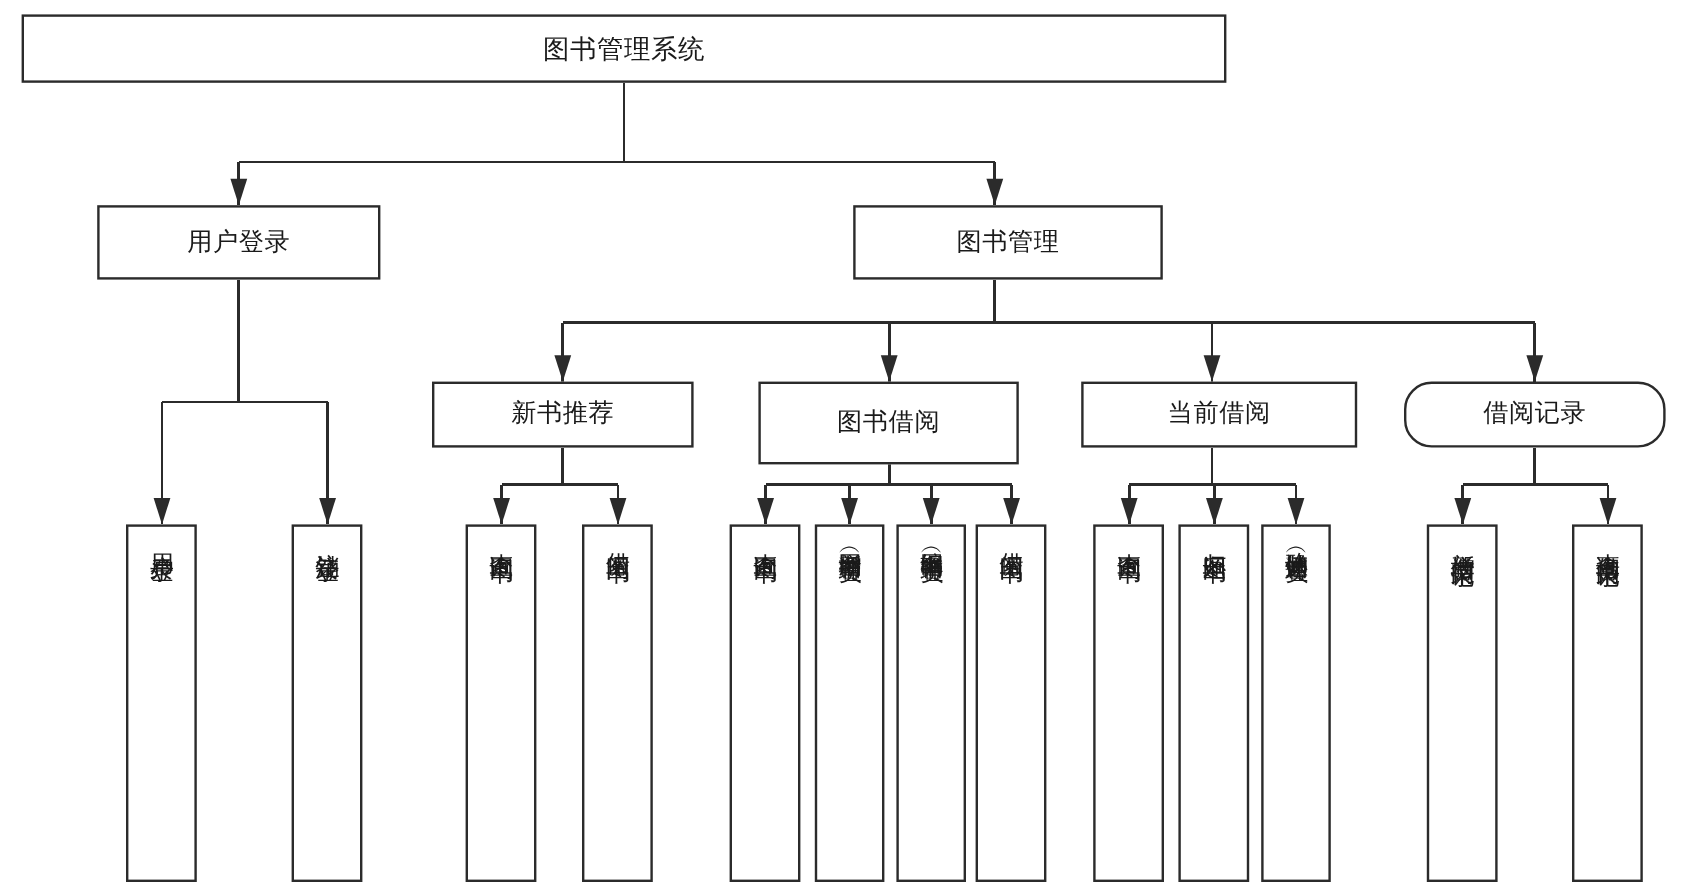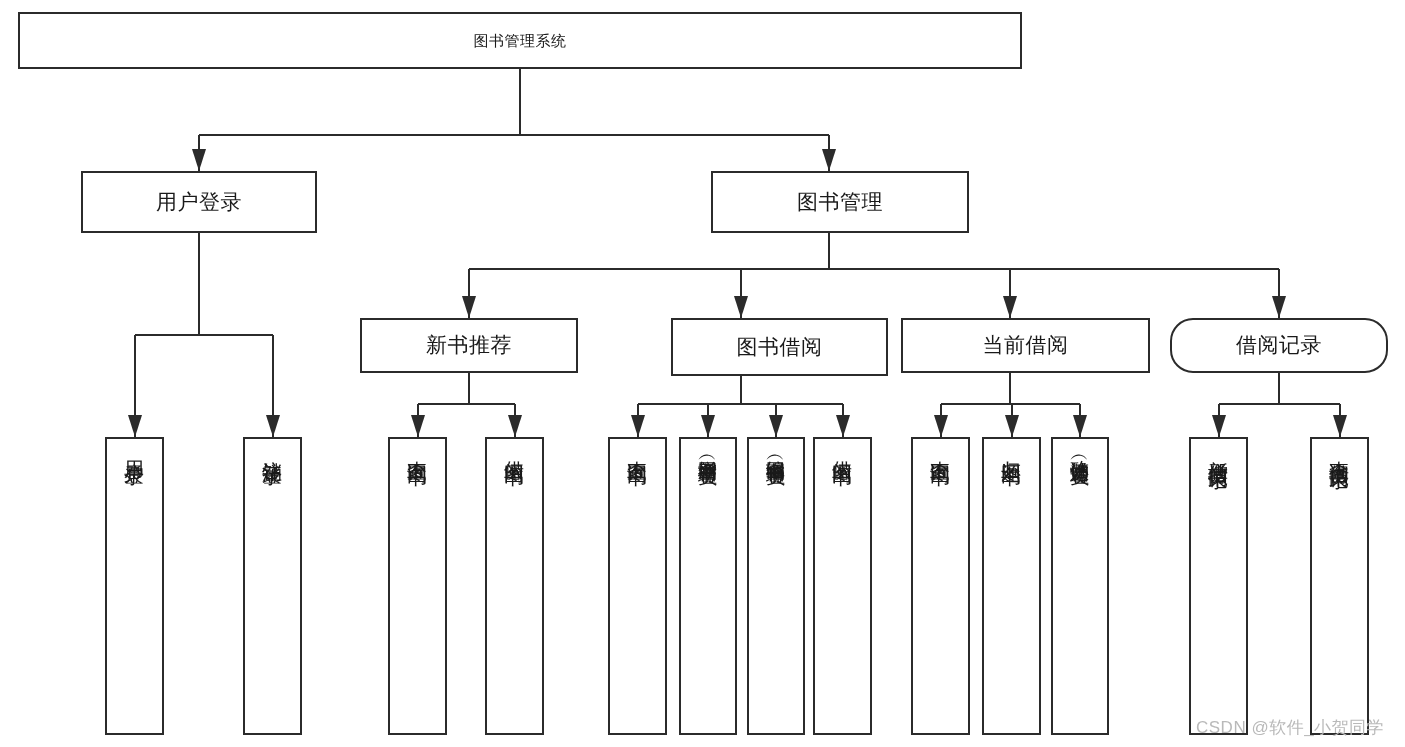--- a/index.html
+++ b/index.html
@@ -40,21 +40,21 @@
     display: block;
     text-align: center;
     line-height: 1.18;
     white-space: nowrap;
   }
   .node.horiz .label {
     font-size: 21px;
     letter-spacing: 0.5px;
   }
   .node.root .label {
-    font-size: 15px;
+    font-size: 22px;
     letter-spacing: 0.5px;
   }
   .node.vert {
     align-items: flex-start;
     justify-content: center;
     padding-top: 6px;
   }
   .node.vert .label {
     writing-mode: vertical-rl;
     text-orientation: upright;
@@ -139,24 +139,24 @@
       </div>
       <div class="node horiz" style="left: 81px; top: 171px; width: 236px; height: 62px; border-color: rgb(43, 43, 43); background: rgb(255, 255, 255); color: rgb(26, 26, 26);">
         <span class="label">用户登录</span>
       </div>
       <div class="node horiz" style="left: 711px; top: 171px; width: 258px; height: 62px; border-color: rgb(43, 43, 43); background: rgb(255, 255, 255); color: rgb(26, 26, 26);">
         <span class="label">图书管理</span>
       </div>
       <div class="node horiz" style="left: 360px; top: 318px; width: 218px; height: 55px; border-color: rgb(43, 43, 43); background: rgb(255, 255, 255); color: rgb(26, 26, 26);">
         <span class="label">新书推荐</span>
       </div>
-      <div class="node horiz" style="left: 632px; top: 318px; width: 217px; height: 58px; border-color: rgb(43, 43, 43); background: rgb(255, 255, 255); color: rgb(26, 26, 26); margin-left: 39px;">
+      <div class="node horiz" style="left: 632px; top: 318px; width: 217px; height: 69px; border-color: rgb(43, 43, 43); background: rgb(255, 255, 255); color: rgb(26, 26, 26);">
         <span class="label">图书借阅</span>
       </div>
-      <div class="node horiz" style="left: 901px; top: 318px; width: 249px; height: 55px; border-color: rgb(43, 43, 43); background: rgb(255, 255, 255); color: rgb(26, 26, 26);">
+      <div class="node horiz" style="left: 901px; top: 318px; width: 230px; height: 55px; border-color: rgb(43, 43, 43); background: rgb(255, 255, 255); color: rgb(26, 26, 26);">
         <span class="label">当前借阅</span>
       </div>
       <div class="node horiz" style="left: 1170px; top: 318px; width: 218px; height: 55px; border-color: rgb(43, 43, 43); background: rgb(255, 255, 255); color: rgb(26, 26, 26); border-radius: 23px;">
         <span class="label">借阅记录</span>
       </div>
       <div class="node vert" style="left: 105px; top: 437px; width: 59px; height: 298px; border-color: rgb(43, 43, 43); background: rgb(255, 255, 255); color: rgb(26, 26, 26);">
         <span class="label">用户登录</span>
       </div>
       <div class="node vert" style="left: 243px; top: 437px; width: 59px; height: 298px; border-color: rgb(43, 43, 43); background: rgb(255, 255, 255); color: rgb(26, 26, 26);">
         <span class="label">注销登录</span>
@@ -188,14 +188,13 @@
       <div class="node vert tall" style="left: 1051px; top: 437px; width: 58px; height: 298px; border-color: rgb(43, 43, 43); background: rgb(255, 255, 255); color: rgb(26, 26, 26);">
         <span class="label">确认归还（管理员）</span>
       </div>
       <div class="node vert" style="left: 1189px; top: 437px; width: 59px; height: 298px; border-color: rgb(43, 43, 43); background: rgb(255, 255, 255); color: rgb(26, 26, 26);">
         <span class="label">新增借阅记录</span>
       </div>
       <div class="node vert" style="left: 1310px; top: 437px; width: 59px; height: 298px; border-color: rgb(43, 43, 43); background: rgb(255, 255, 255); color: rgb(26, 26, 26);">
         <span class="label">查询借阅记录</span>
       </div>
     </div>
-  <div class="watermark" style="left:1196px; top:716px;">CSDN @软件_小贺同学</div>
 </div>
 
 </body></html>

